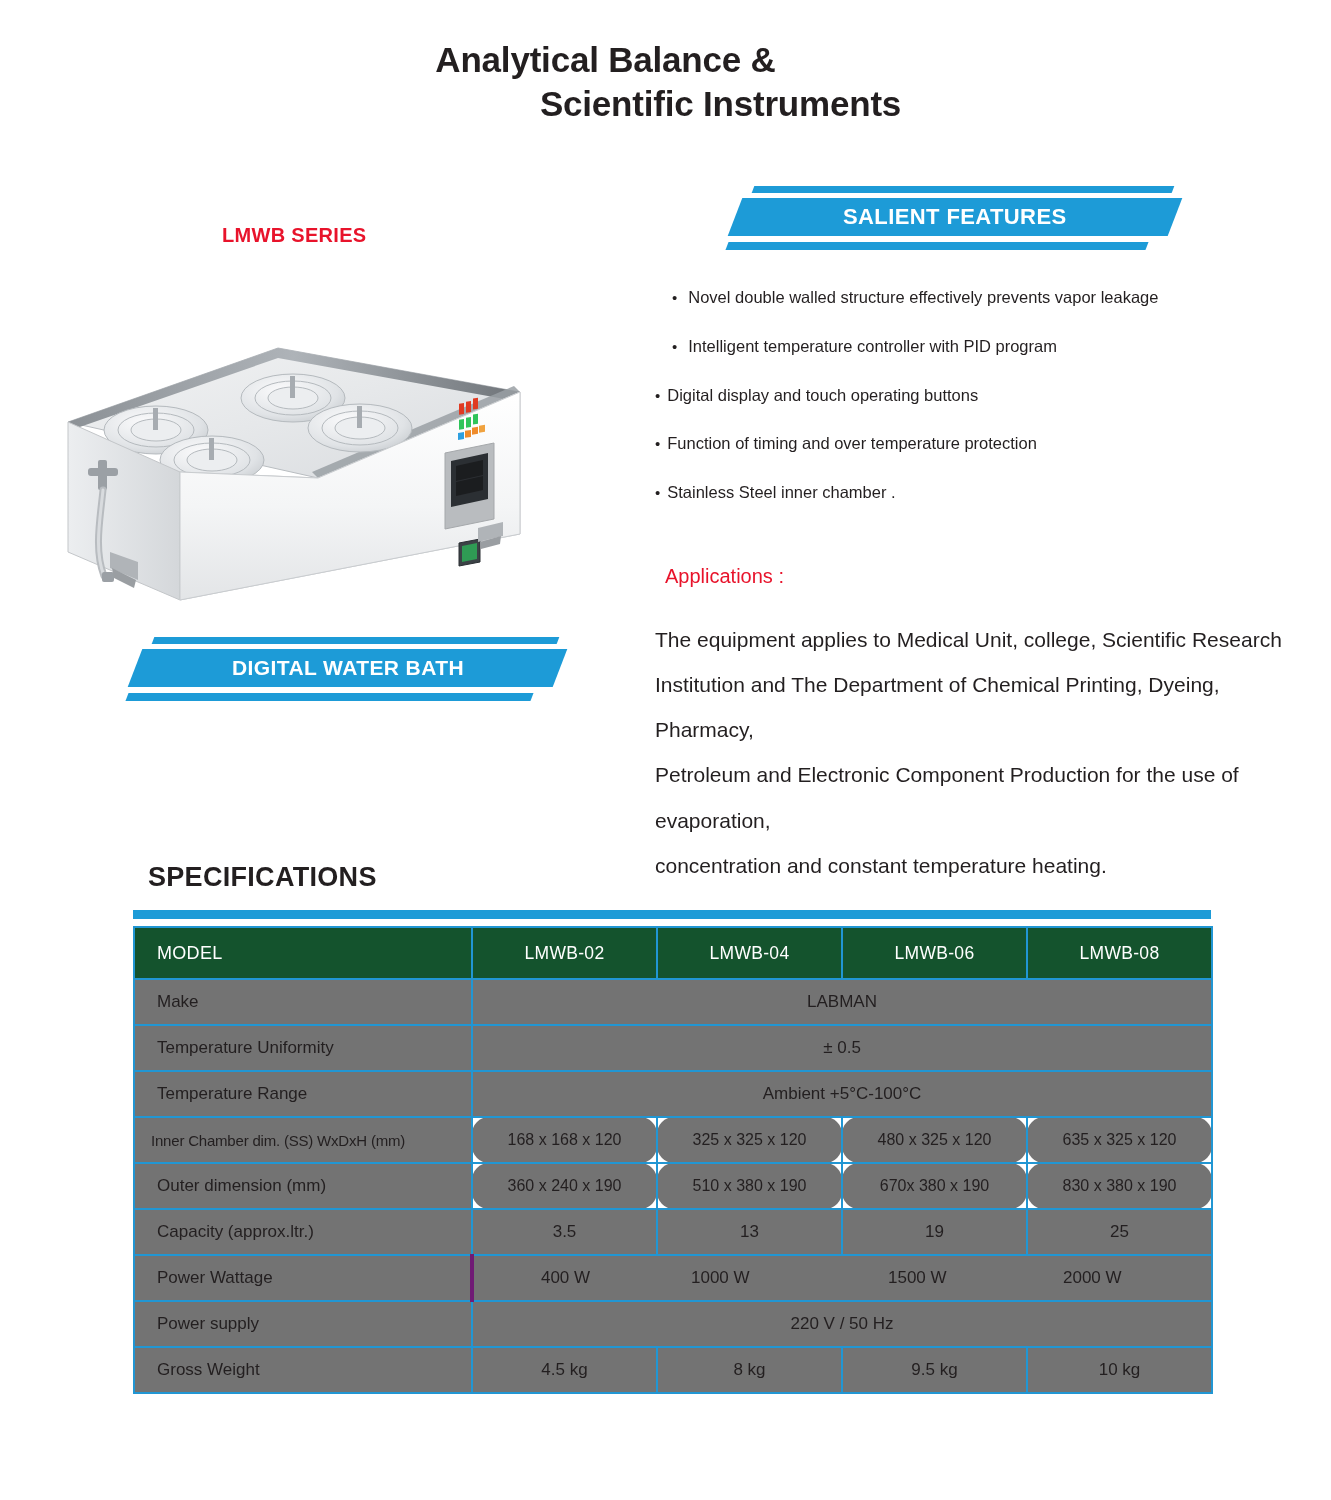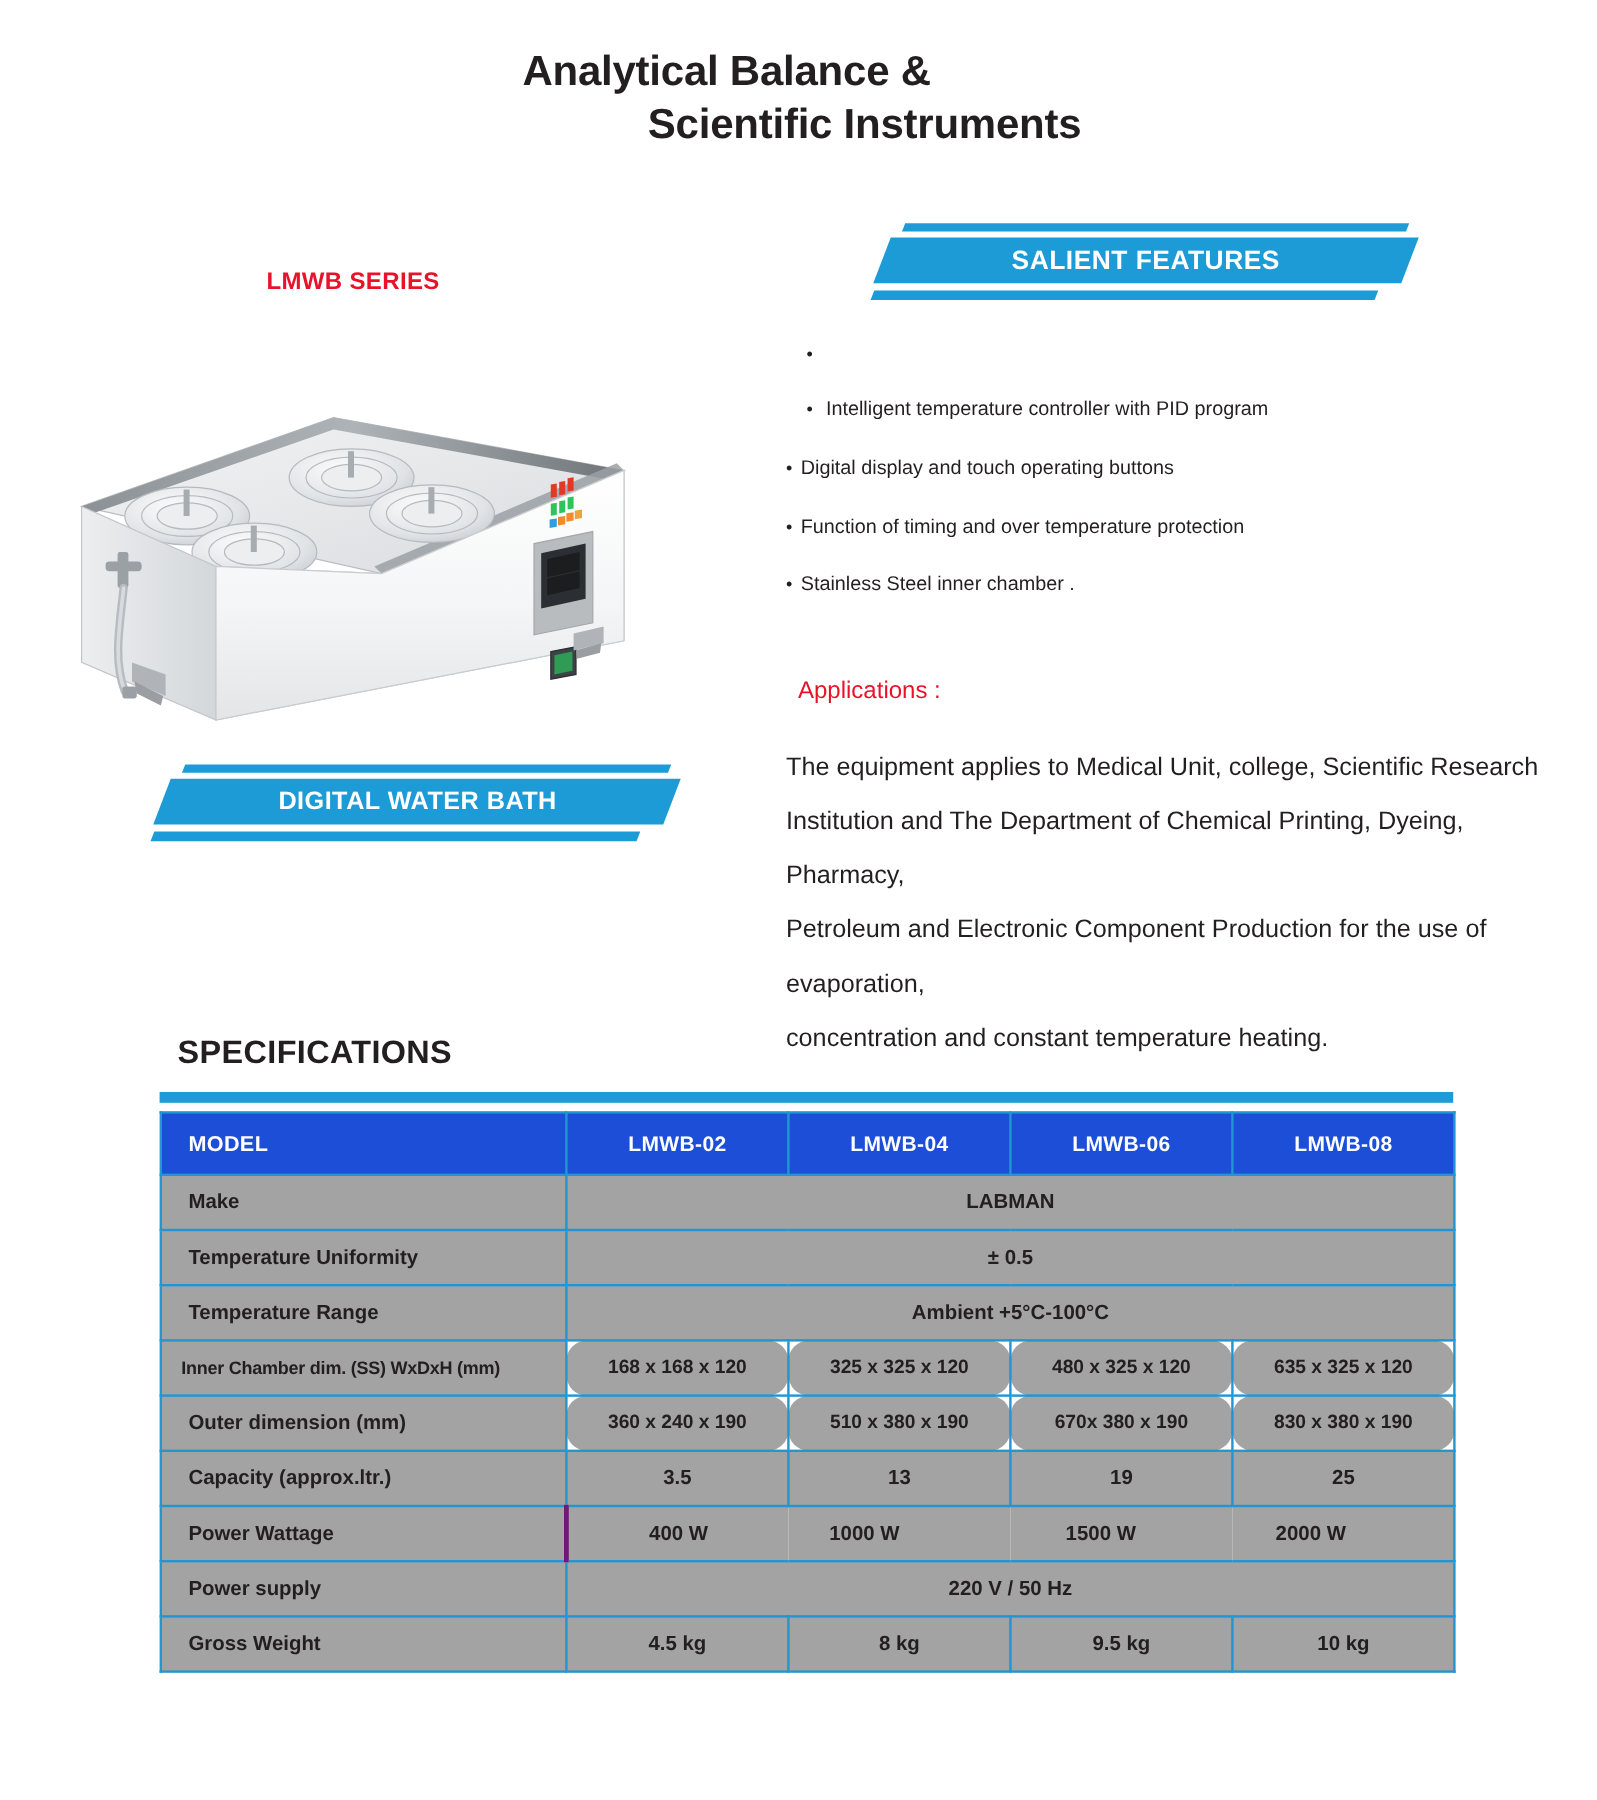--- a/index.html
+++ b/index.html
@@ -104,34 +104,34 @@
     position:absolute;left:133px;top:910px;width:1078px;height:9px;
     background:#1D9BD7;
   }
   #spec-table{
     position:absolute;left:133px;top:926px;width:1078px;
     border-collapse:collapse;
     table-layout:fixed;
   }
   #spec-table td,#spec-table th{
     border:2px solid #2196D3;
-    background:#a3a3a3;
-    font-weight:bold;
+    background:#737373;
+    font-weight:normal;
     font-size:17px;
     color:#231f20;
     height:44px;
     padding:0 0 0 22px;
     text-align:left;
     vertical-align:middle;
   }
   #spec-table td.v,#spec-table th.v{
     text-align:center;padding:0 4px;
   }
   #spec-table thead th{
-    background:#1d4ed8;color:#ffffff;font-weight:bold;
+    background:#14532d;color:#ffffff;font-weight:normal;
     font-size:18px;height:50px;letter-spacing:0.3px;
   }
   #spec-table thead th.v{ font-size:17.5px; }
   #spec-table td.rowlabel{ font-size:17px; }
   #spec-table td.small{ font-size:15px;padding-left:16px;letter-spacing:-0.2px;}
   #spec-table td.dim{ font-size:16px;border-radius:17px; }
   
   #spec-table tr.nodiv td.v{ border-left:none;border-right:none; }
   #spec-table tr.nodiv td.v.first{ border-left:4px solid #701a75; }
   #spec-table tr.nodiv td.v.last{ border-right:2px solid #2196D3; }
@@ -273,20 +273,21 @@
   <div class="stripe-top"></div>
   <div class="bar">
     <span>SALIENT FEATURES</span>
   </div>
   <div class="stripe-bot"></div>
 </div>
 
 <div id="features-list">
   <div class="feature-row indent">
     <span class="dot">•</span>
+    <span>Novel  double walled structure effectively prevents vapor leakage</span>
   </div>
   <div class="feature-row indent">
     <span class="dot">•</span>
     <span>Intelligent temperature controller with PID program</span>
   </div>
   <div class="feature-row">
     <span class="dot">•</span>
     <span>Digital display and touch operating buttons</span>
   </div>
   <div class="feature-row">

